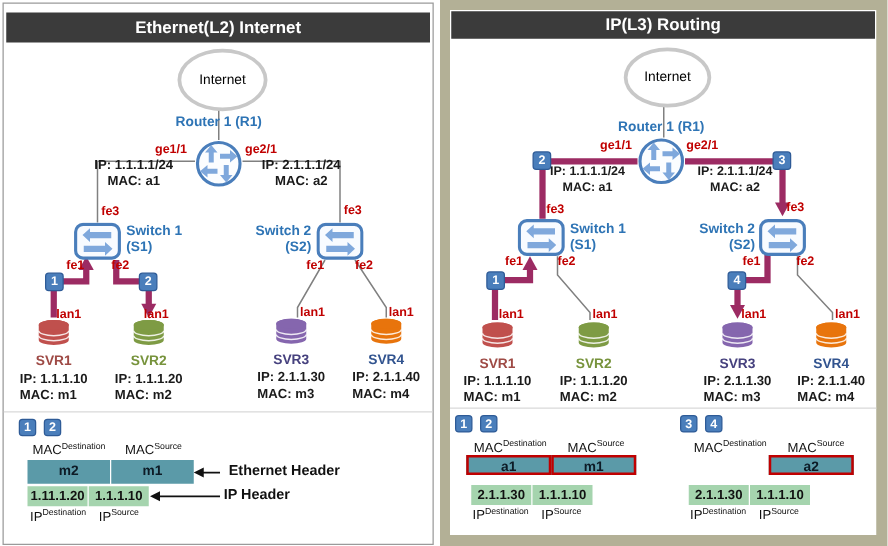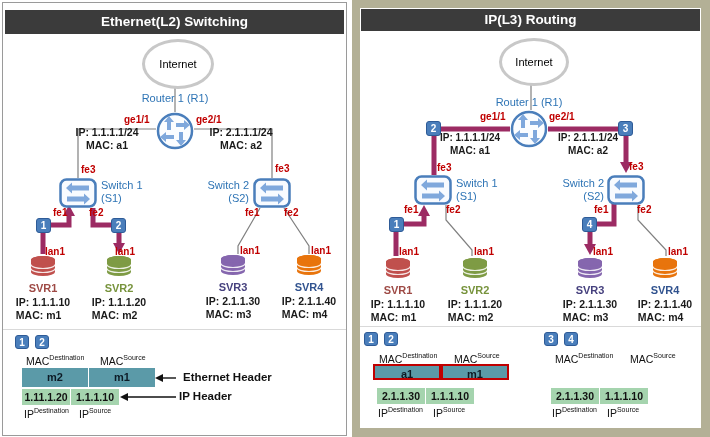--- a/index.html
+++ b/index.html
@@ -7,21 +7,21 @@
   .panel{position:absolute;box-sizing:border-box;}
   .panel-left{left:2px;top:2px;width:345px;height:434px;border:1px solid #9a9a9a;background:#fff;}
   .panel-right{left:352px;top:0;width:358px;height:437px;background:#B3B096;}
   .r-inner{position:absolute;left:8px;top:8px;right:9px;bottom:9px;background:#fff;}
   .hdr{position:absolute;left:2px;right:2px;top:7px;height:24px;background:#3B3B3B;color:#fff;
     font-weight:bold;font-size:13.5px;text-align:center;line-height:24px;}
   .r-inner .hdr{left:1px;right:1px;top:1px;height:22px;line-height:22px;}
   .overlay{position:absolute;left:0;top:0;}
   .lbl{position:absolute;white-space:nowrap;line-height:1.1;}
   .red{color:#C00000;font-weight:bold;font-size:10px;}
-  .blue{color:#2E74B5;font-weight:normal;font-size:11px;}
+  .blue{color:#2E74B5;font-weight:bold;font-size:11px;}
   .ipmac{font-weight:bold;font-size:10.5px;color:#1a1a1a;text-align:center;line-height:13px;}
   .ctr{text-align:center;}
   .rgt{text-align:right;}
   .badge{position:absolute;width:15px;height:15px;background:#4A7EBB;border:1px solid #2E5B97;
     border-radius:3px;color:#fff;font-weight:bold;font-size:10px;line-height:13px;text-align:center;
     box-sizing:border-box;}
   .inet{position:absolute;border:3px solid #C8C8C8;border-radius:50%;background:#fff;
     display:flex;align-items:center;justify-content:center;font-size:11px;color:#000;}
   .server{position:absolute;width:76px;text-align:center;}
   .sname{font-weight:bold;font-size:11px;margin-top:1px;}
@@ -35,21 +35,21 @@
   .ipbox{position:absolute;background:#A5D4AE;color:#111;font-weight:bold;font-size:10.5px;
     text-align:center;width:48px;height:16px;line-height:16px;}
   .suplbl{position:absolute;font-size:10.5px;color:#111;white-space:nowrap;}
   .suplbl sup{font-size:7px;}
   .hlabel{position:absolute;font-weight:bold;font-size:11.5px;color:#111;white-space:nowrap;}
 </style>
 </head>
 <body>
 
 <div class="panel panel-left">
-  <div class="hdr">Ethernet(L2) Switching</div>
+  <div class="hdr">Ethernet(L2) Internet</div>
 
   <svg class="overlay" width="343" height="432">
     <g stroke="#808080" stroke-width="1.2" fill="none">
       <path d="M172,80 L172,109"></path>
       <path d="M75,175 L75,126 L153,126"></path>
       <path d="M191,126 L269,126 L269,175"></path>
       <path d="M257,205 L235,243 L235,251"></path>
       <path d="M281,205 L306,243 L306,251"></path>
     </g>
     <g fill="none" stroke-width="5" stroke="#9C2B63">
@@ -370,18 +370,19 @@
   <div class="macbox redb" style="left:81px;top:356px">m1</div>
   <div class="ipbox" style="left:17px;top:380px">2.1.1.30</div>
   <div class="ipbox" style="left:66px;top:380px">1.1.1.10</div>
   <div class="suplbl" style="left:18px;top:398px"><span>IP</span><sup>Destination</sup></div>
   <div class="suplbl" style="left:73px;top:398px"><span>IP</span><sup>Source</sup></div>
 
   <div class="badge" style="left:184px;top:324px;width:14px;height:14px">3</div>
   <div class="badge" style="left:204px;top:324px;width:14px;height:14px">4</div>
   <div class="suplbl" style="left:195px;top:344px"><span>MAC</span><sup>Destination</sup></div>
   <div class="suplbl" style="left:270px;top:344px"><span>MAC</span><sup>Source</sup></div>
+  <div class="macbox redb" style="left:255px;top:356px">a2</div>
   <div class="ipbox" style="left:191px;top:380px">2.1.1.30</div>
   <div class="ipbox" style="left:240px;top:380px">1.1.1.10</div>
   <div class="suplbl" style="left:192px;top:398px"><span>IP</span><sup>Destination</sup></div>
   <div class="suplbl" style="left:247px;top:398px"><span>IP</span><sup>Source</sup></div>
  </div>
 </div>
 
 </body></html>

